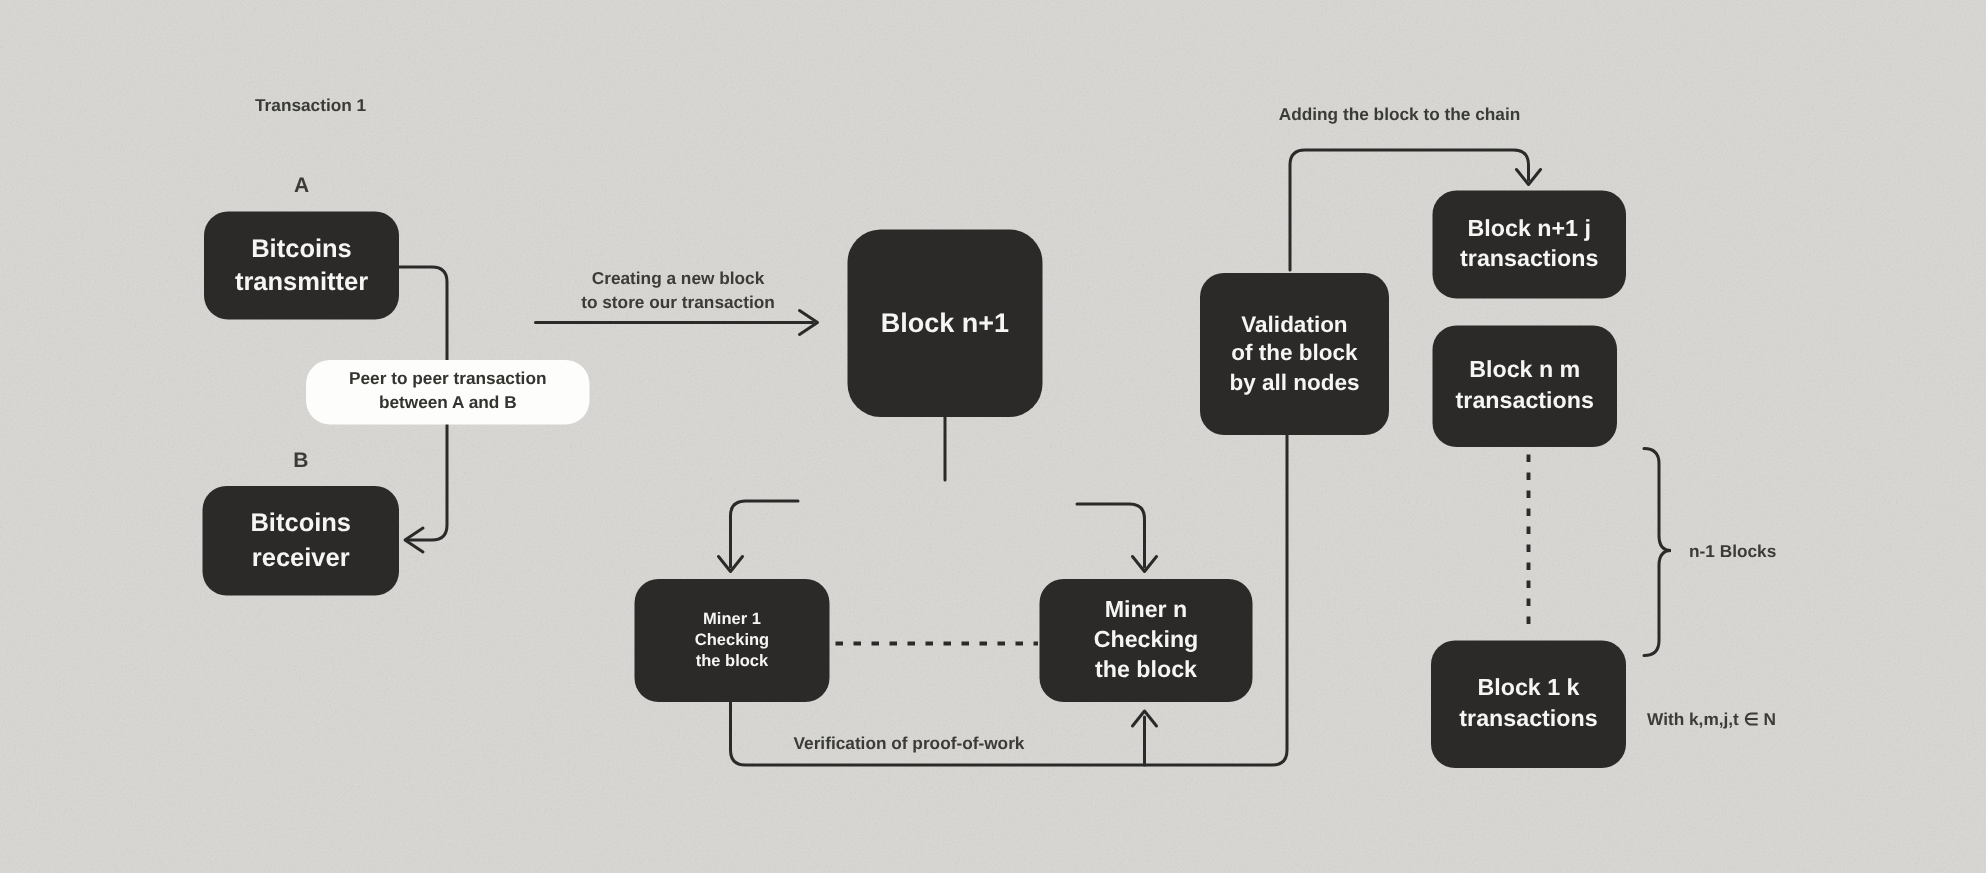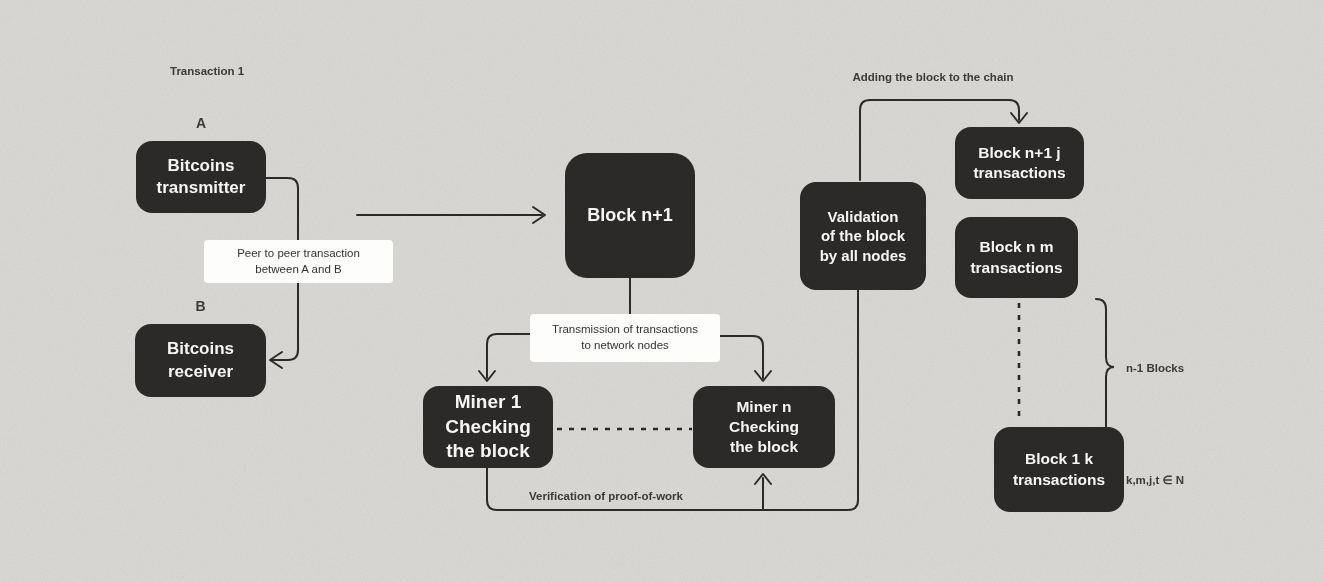--- a/index.html
+++ b/index.html
@@ -25,21 +25,21 @@
   .connectors path.arrowhead{stroke-width:2;stroke-linejoin:round;}
   .node{
     position:absolute;display:flex;align-items:center;justify-content:center;
     background:var(--node-fill);color:var(--node-text);
     border-radius:16px;text-align:center;font-weight:bold;
     white-space:pre-line;line-height:1.3;z-index:2;
   }
   .callout{
     position:absolute;display:flex;align-items:center;justify-content:center;
     background:var(--callout-fill);color:var(--callout-text);
-    border-radius:4px;text-align:center;font-weight:normal;
+    border-radius:16px;text-align:center;font-weight:bold;
     font-size:11.5px;white-space:pre-line;line-height:1.35;z-index:2;
   }
   .annotation{
     position:absolute;color:var(--annotation-text);font-weight:bold;
     font-size:11.5px;white-space:pre-line;line-height:1.35;z-index:2;
   }
   .annotation.centered{text-align:center;}
   .letter{position:absolute;color:var(--annotation-text);font-weight:bold;font-size:14px;text-align:center;z-index:2;}
 </style>
 </head>
@@ -85,44 +85,44 @@
     <path class="arrowhead" d="M 1011 113 L 1019 123 L 1027 113"></path>
 
     <path class="dashed" d="M 1019 303 V 423"></path>
 
     <path d="M 1096 299 Q 1106 299 1106 309 V 357 Q 1106 367 1114 367 Q 1106 367 1106 377 V 427 Q 1106 437 1096 437"></path>
   </svg>
 
   <div class="annotation" style="left:137px;top:64px;margin-left:33px;">Transaction 1</div>
   <div class="letter" style="left:136px;top:115px;width:130px;">A</div>
   <div class="letter" style="left:135px;top:298px;width:131px;">B</div>
+  <div class="annotation centered" style="left:352px;top:179px;width:200px;">Creating a new block
+to store our transaction</div>
   <div class="annotation centered" style="left:506px;top:489px;width:200px;">Verification of proof-of-work</div>
   <div class="annotation centered" style="left:833px;top:70px;width:200px;">Adding the block to the chain</div>
   <div class="annotation" style="left:1126px;top:361px;">n-1 Blocks</div>
   <div class="annotation" style="left:1098px;top:473px;">With k,m,j,t ∈ N</div>
 
   <div class="callout" style="left:204px;top:240px;width:189px;height:43px;">Peer to peer transaction
 between A and B</div>
-  <div class="callout" style="left:530px;top:314px;width:190px;height:48px;">Transmission of transactions
-to network nodes</div>
 
   <div class="node" style="left:136px;top:141px;width:130px;height:72px;font-size:17px;">Bitcoins
 transmitter</div>
   <div class="node" style="left:135px;top:324px;width:131px;height:73px;font-size:17px;">Bitcoins
 receiver</div>
   <div class="node" style="left:565px;top:153px;width:130px;height:125px;font-size:18px;border-radius:22px;">Block n+1</div>
-  <div class="node" style="left:423px;top:386px;width:130px;height:82px;font-size:19px;">Miner 1
+  <div class="node" style="left:423px;top:386px;width:130px;height:82px;font-size:11px;">Miner 1
 Checking
 the block</div>
   <div class="node" style="left:693px;top:386px;width:142px;height:82px;font-size:15.5px;">Miner n
 Checking
 the block</div>
   <div class="node" style="left:800px;top:182px;width:126px;height:108px;font-size:15px;">Validation
 of the block
 by all nodes</div>
   <div class="node" style="left:955px;top:127px;width:129px;height:72px;font-size:15.5px;">Block n+1 j
 transactions</div>
   <div class="node" style="left:955px;top:217px;width:123px;height:81px;font-size:15.5px;">Block n m
 transactions</div>
-  <div class="node" style="left:954px;top:427px;width:130px;height:85px;font-size:15.5px;margin-left:40px;">Block 1 k
+  <div class="node" style="left:954px;top:427px;width:130px;height:85px;font-size:15.5px;">Block 1 k
 transactions</div>
 
 </div>
 
 </body></html>

